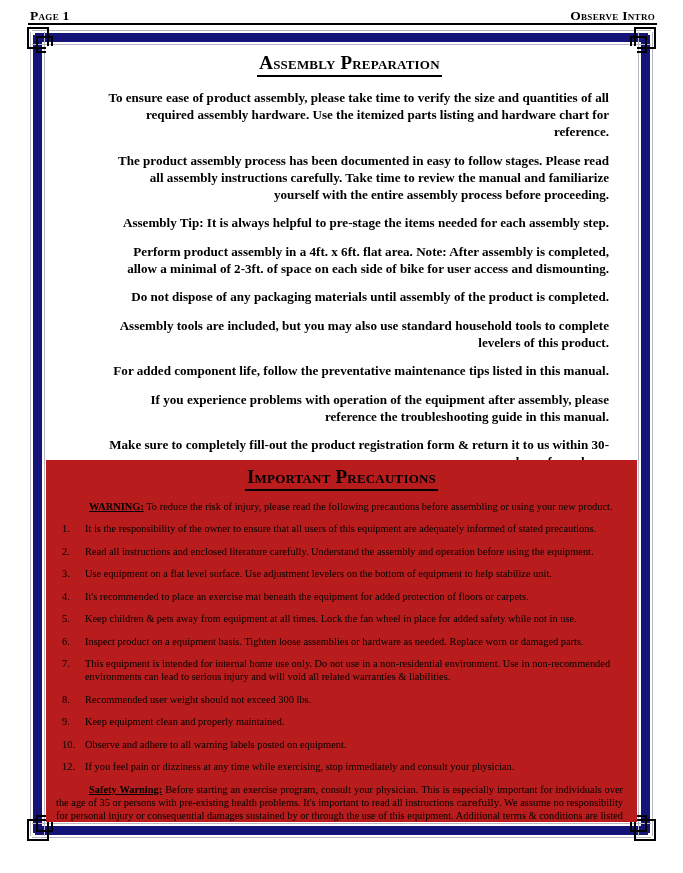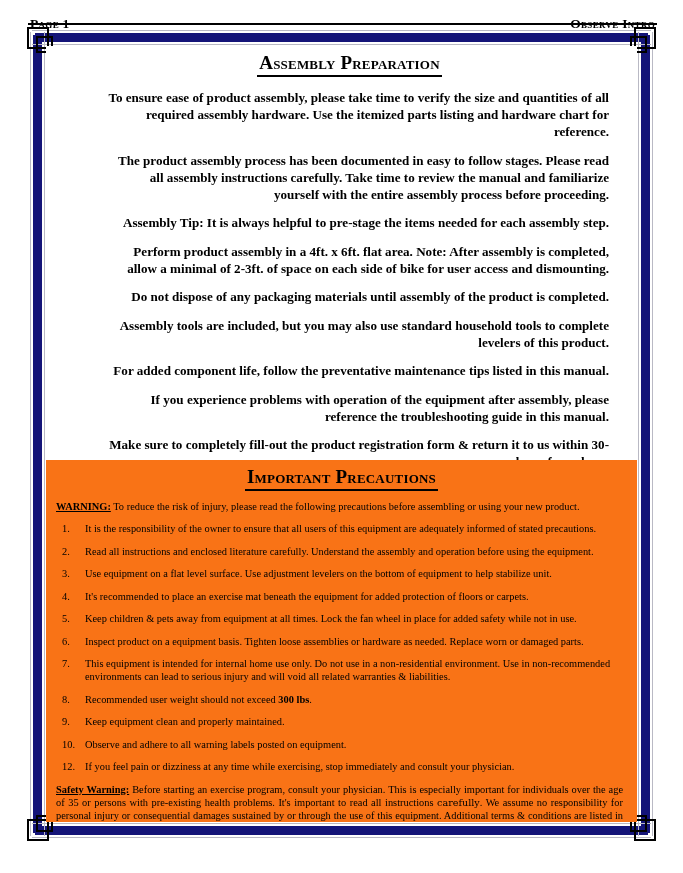--- a/index.html
+++ b/index.html
@@ -20,21 +20,21 @@
   #page-header {
     position: absolute;
     left: 30px;
     top: 4px;
     width: 625px;
     height: 22px;
   }
   #page-header .hdr-left,
   #page-header .hdr-right {
     position: absolute;
-    top: 12px;
+    top: 4px;
     font-variant: small-caps;
     font-weight: bold;
     font-size: 13.5px;
     letter-spacing: .3px;
     white-space: nowrap;
   }
   #page-header .hdr-left  { left: 0; }
   #page-header .hdr-right { right: 0; }
   #page-header .hdr-rule {
     position: absolute;
@@ -128,34 +128,34 @@
     font-family: Liberation Serif, serif;
   }
 
   
   #precautions {
     position: absolute;
     left: 0;
     right: 0;
     bottom: 0;
     top: 414px;
-    background: #f97316;
+    background: #b91c1c;
     padding: 0;
   }
   #precautions .title-wrap { padding-top: 6px; }
   #precautions .inner {
     padding: 9px 14px 0 10px;
     font-size: 10.4px;
     line-height: 13px;
   }
   #precautions .warn-lead {
     margin: 0 0 9px 0;
   }
-  .u-bold { font-weight: bold; text-decoration: underline; }
-  .b { font-weight: bold; }
+  .u-bold { font-weight: bold; text-decoration: underline; margin-left: 33px; }
+  .b { font-weight: normal; }
   .alt-font { font-family: "DejaVu Serif", serif; font-size: 9.6px; }
 
   ol.prec-list {
     margin: 0;
     padding: 0;
     list-style: none;
   }
   ol.prec-list li {
     position: relative;
     padding-left: 29px;

